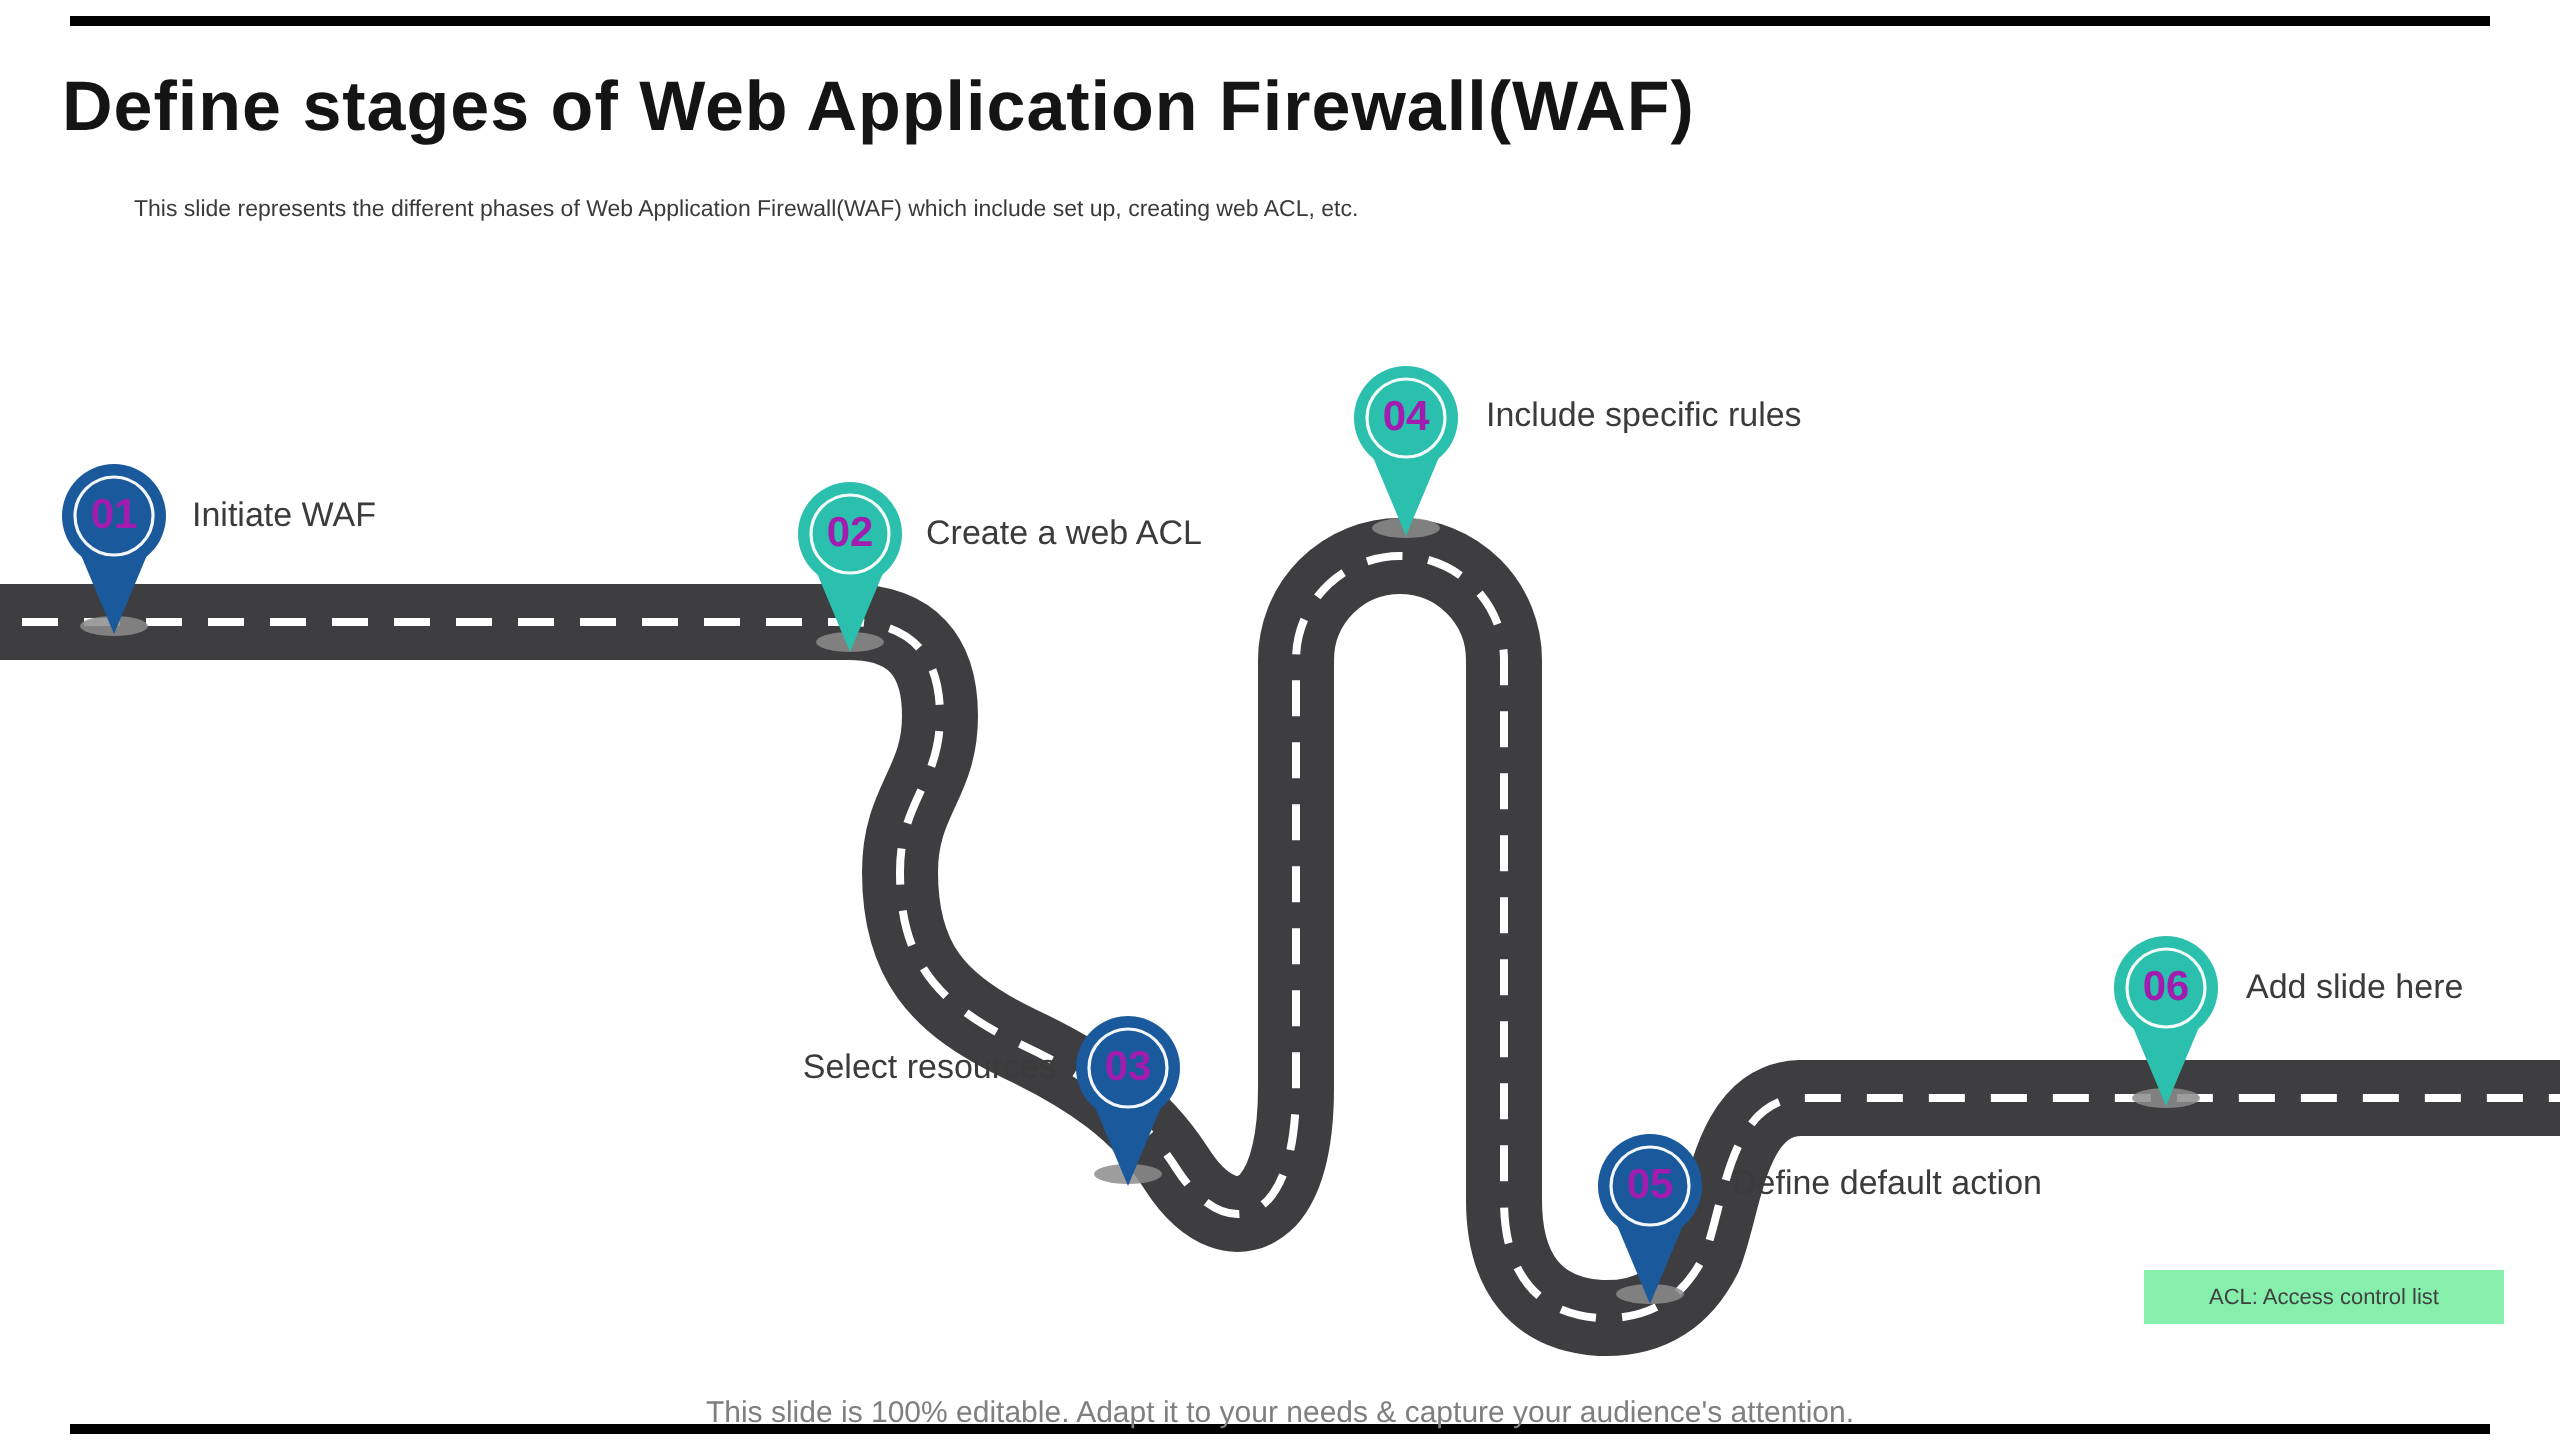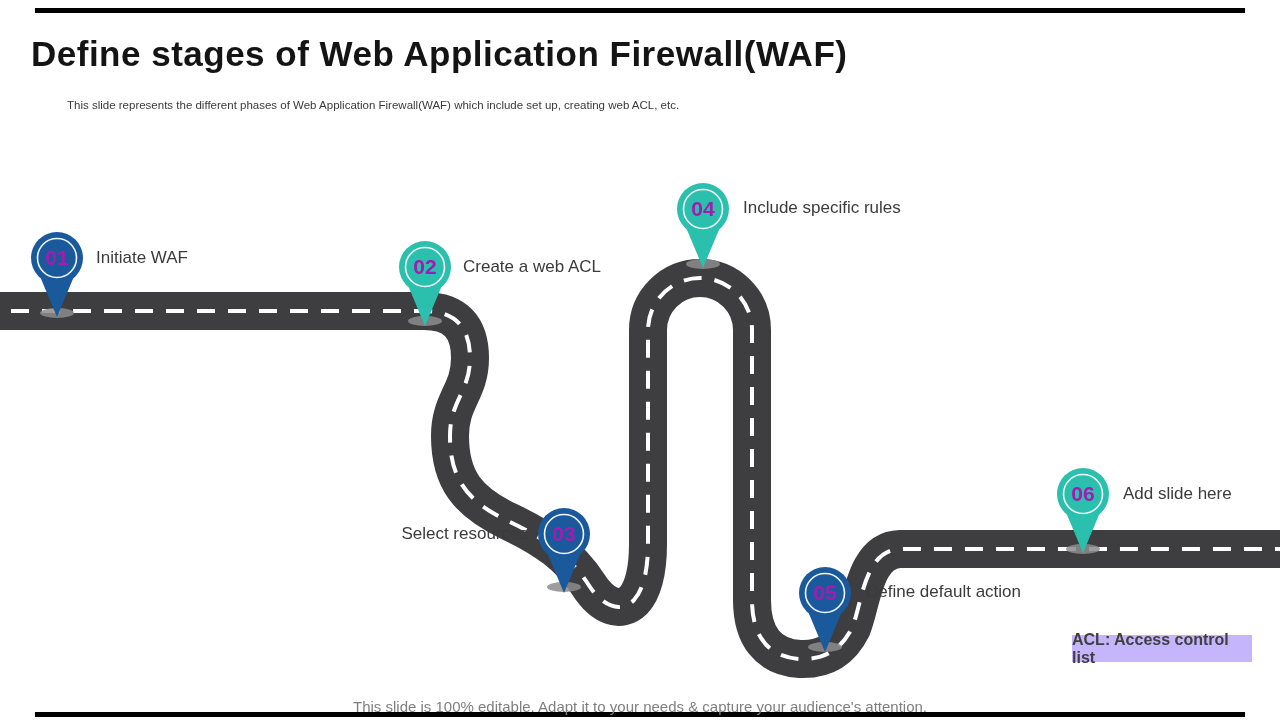--- a/index.html
+++ b/index.html
@@ -17,22 +17,22 @@
   #subtitle{
     position:absolute;left:31px;top:99px;width:900px;
     font-size:11.5px;color:#3a3a3a;margin-left:36px;
   }
   #footer-note{
     position:absolute;left:0;top:698px;width:1280px;text-align:center;
     font-size:15px;color:#7f7f7f;
   }
   #acl-note{
     position:absolute;left:1072px;top:635px;width:180px;height:27px;
-    background:#c4b5fd;display:flex;align-items:center;justify-content:center;
-    font-size:16px;font-weight:bold;color:#404040;
+    background:#86efac;display:flex;align-items:center;justify-content:center;
+    font-size:11px;font-weight:normal;color:#404040;
   }
   #road-svg{position:absolute;left:0;top:0;}
   .road-base{fill:none;stroke:var(--road);stroke-width:38;}
   .road-dash{fill:none;stroke:#ffffff;stroke-width:4;stroke-dasharray:18 13;}
   .tip-shadow{fill:#8c8c8c;opacity:.85;}
   .pin{position:absolute;width:60px;height:88px;}
   .pin .marker-body{fill:var(--teal);}
   .pin.blue .marker-body{fill:var(--blue);}
   .marker-ring{fill:none;stroke:#ffffff;stroke-width:1.6;opacity:.95;}
   .pin-num{

